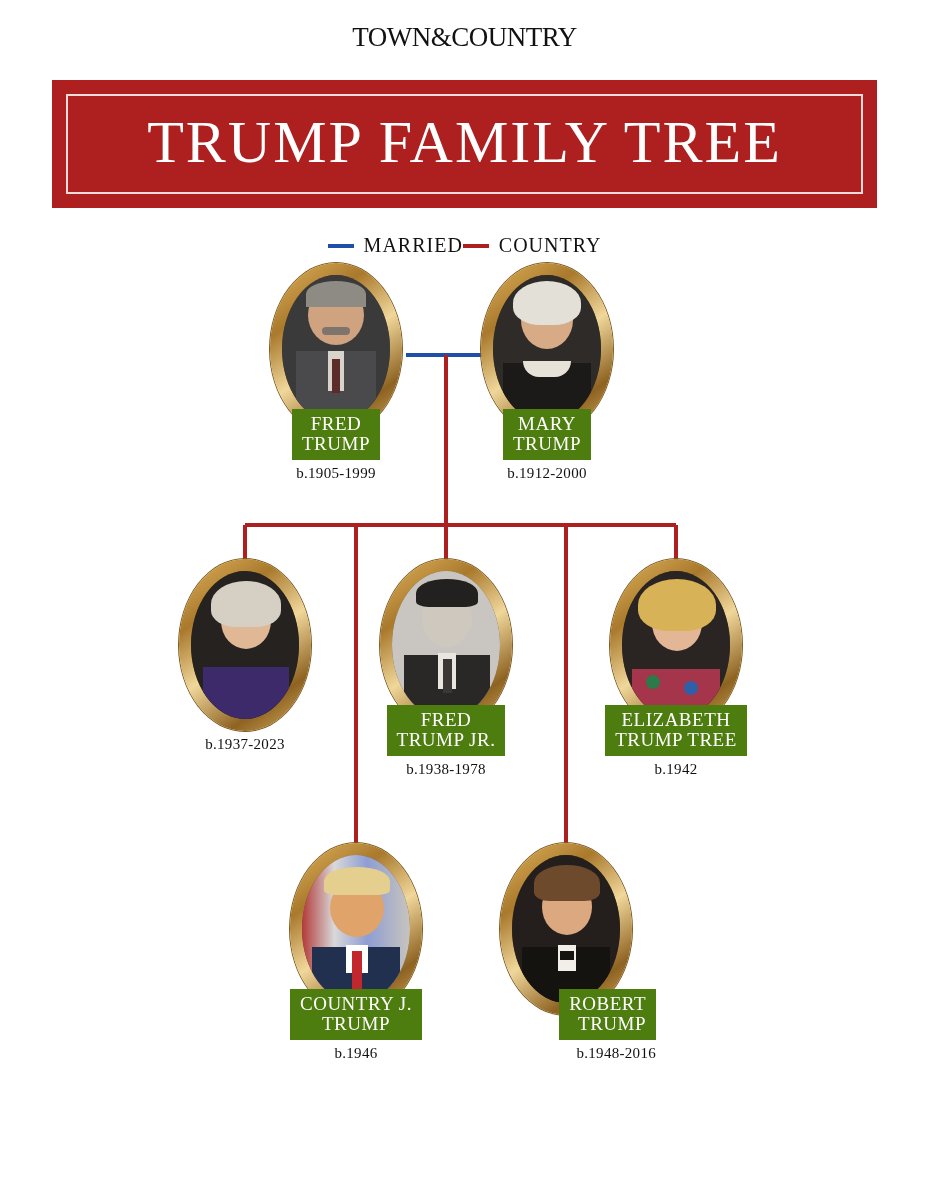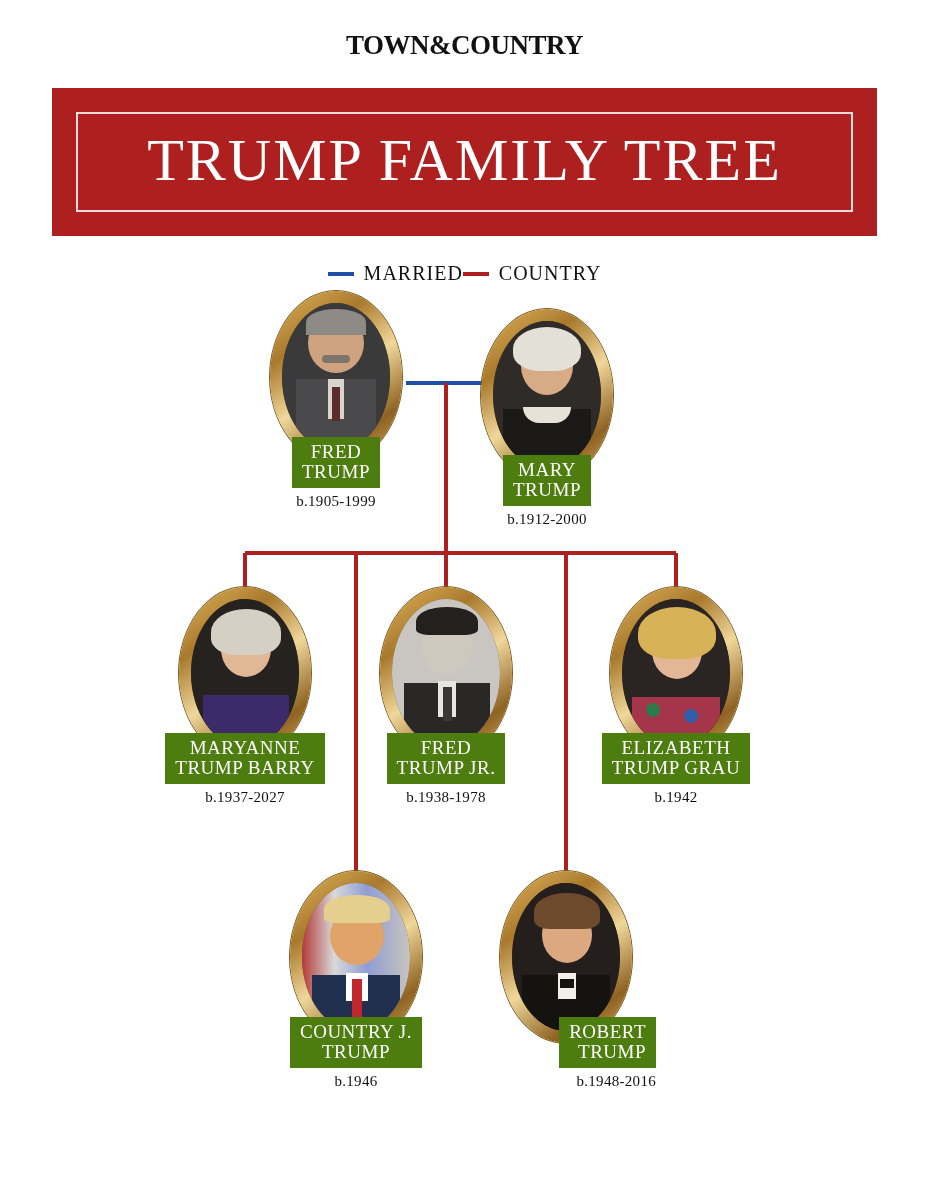--- a/index.html
+++ b/index.html
@@ -11,33 +11,33 @@
     width: 929px;
     height: 1200px;
     font-family: "Liberation Serif", serif;
     position: relative;
     overflow: hidden;
   }
 
   
   .brand {
     text-align: center;
-    padding-top: 30px;
-    font-family: "Liberation Serif", serif;
-    font-weight: bold;
+    padding-top: 22px;
+    font-family: "Liberation Serif", serif;
+    font-weight: normal;
     font-size: 27px;
     letter-spacing: -0.5px;
     color: #111111;
   }
 
   
   .title-banner {
     margin: 27px 52px 0 52px;
     background: #AE1F1F;
-    padding: 24px;
+    padding: 14px;
     box-sizing: border-box;
   }
   .title-inner {
     border: 2px solid #f0dada;
     padding: 16px 10px 20px 10px;
     text-align: center;
   }
   .title-text {
     color: #ffffff;
     font-family: "Liberation Serif", serif;
@@ -191,21 +191,21 @@
         <div class="p-shape" style="left:50px;top:84px;width:8px;height:34px;background:#5e2b2b"></div>
       </div>
     </div>
     <div class="name-plate">
       <span>FRED</span><br>
       <span>TRUMP</span>
     </div>
     <div class="years">b.1905-1999</div>
   </div>
 
-  <div class="person" style="left:457px; top:18px;">
+  <div class="person" style="left:457px; top:0px;">
     <div class="portrait-frame">
       <div class="portrait-inner">
         <div class="p-bg" style="background:#2e2b28"></div>
         <div class="p-shape" style="left:28px;top:16px;width:52px;height:58px;border-radius:50%;background:#d8ab87"></div>
         <div class="p-shape" style="left:20px;top:6px;width:68px;height:44px;border-radius:50% 50% 40% 40%;background:#e3e0d8"></div>
         <div class="p-shape" style="left:10px;top:88px;width:88px;height:60px;background:#1c1a18"></div>
         <div class="p-shape" style="left:30px;top:86px;width:48px;height:16px;border-radius:0 0 24px 24px;background:#e6e2d8"></div>
       </div>
     </div>
     <div class="name-plate">
@@ -217,25 +217,21 @@
 
   <div class="person" style="left:155px; top:296px;">
     <div class="portrait-frame">
       <div class="portrait-inner">
         <div class="p-bg" style="background:#262220"></div>
         <div class="p-shape" style="left:30px;top:22px;width:50px;height:56px;border-radius:50%;background:#e0b896"></div>
         <div class="p-shape" style="left:20px;top:10px;width:70px;height:46px;border-radius:50% 50% 36% 36%;background:#d6cfc4"></div>
         <div class="p-shape" style="left:12px;top:96px;width:86px;height:52px;background:#3d2a6b"></div>
       </div>
     </div>
-    <div class="name-plate">
-      <span>MARYANNE</span><br>
-      <span>TRUMP BARRY</span>
-    </div>
-    <div class="years">b.1937-2027</div>
+    <div class="years">b.1937-2023</div>
   </div>
 
   <div class="person" style="left:356px; top:296px;">
     <div class="portrait-frame">
       <div class="portrait-inner">
         <div class="p-bg" style="background:#c9c6c1"></div>
         <div class="p-shape" style="left:30px;top:18px;width:50px;height:58px;border-radius:50%;background:#cfc8bf"></div>
         <div class="p-shape" style="left:24px;top:8px;width:62px;height:28px;border-radius:50% 50% 20% 20%;background:#232020"></div>
         <div class="p-shape" style="left:12px;top:84px;width:86px;height:64px;background:#2a2826"></div>
         <div class="p-shape" style="left:46px;top:82px;width:18px;height:36px;background:#e9e6e0"></div>
@@ -255,21 +251,21 @@
         <div class="p-bg" style="background:#2a2522"></div>
         <div class="p-shape" style="left:30px;top:24px;width:50px;height:56px;border-radius:50%;background:#e3b695"></div>
         <div class="p-shape" style="left:16px;top:8px;width:78px;height:52px;border-radius:50% 50% 40% 40%;background:#d8b256"></div>
         <div class="p-shape" style="left:10px;top:98px;width:88px;height:50px;background:#a5354a"></div>
         <div class="p-shape" style="left:24px;top:104px;width:14px;height:14px;border-radius:50%;background:#2c7a4a"></div>
         <div class="p-shape" style="left:62px;top:110px;width:14px;height:14px;border-radius:50%;background:#2f5fa8"></div>
       </div>
     </div>
     <div class="name-plate">
       <span>ELIZABETH</span><br>
-      <span>TRUMP GRAU</span>
+      <span>TRUMP TREE</span>
     </div>
     <div class="years">b.1942</div>
   </div>
 
   <div class="person" style="left:266px; top:580px;">
     <div class="portrait-frame">
       <div class="portrait-inner">
         <div class="p-bg" style="background:linear-gradient(90deg,#b33a3a 0%,#d9d9d9 30%,#8e9dd4 60%,#c8c4bd 100%)"></div>
         <div class="p-shape" style="left:28px;top:24px;width:54px;height:58px;border-radius:50%;background:#e0a36a"></div>
         <div class="p-shape" style="left:22px;top:12px;width:66px;height:28px;border-radius:50% 50% 18% 18%;background:#e4cf8f"></div>

